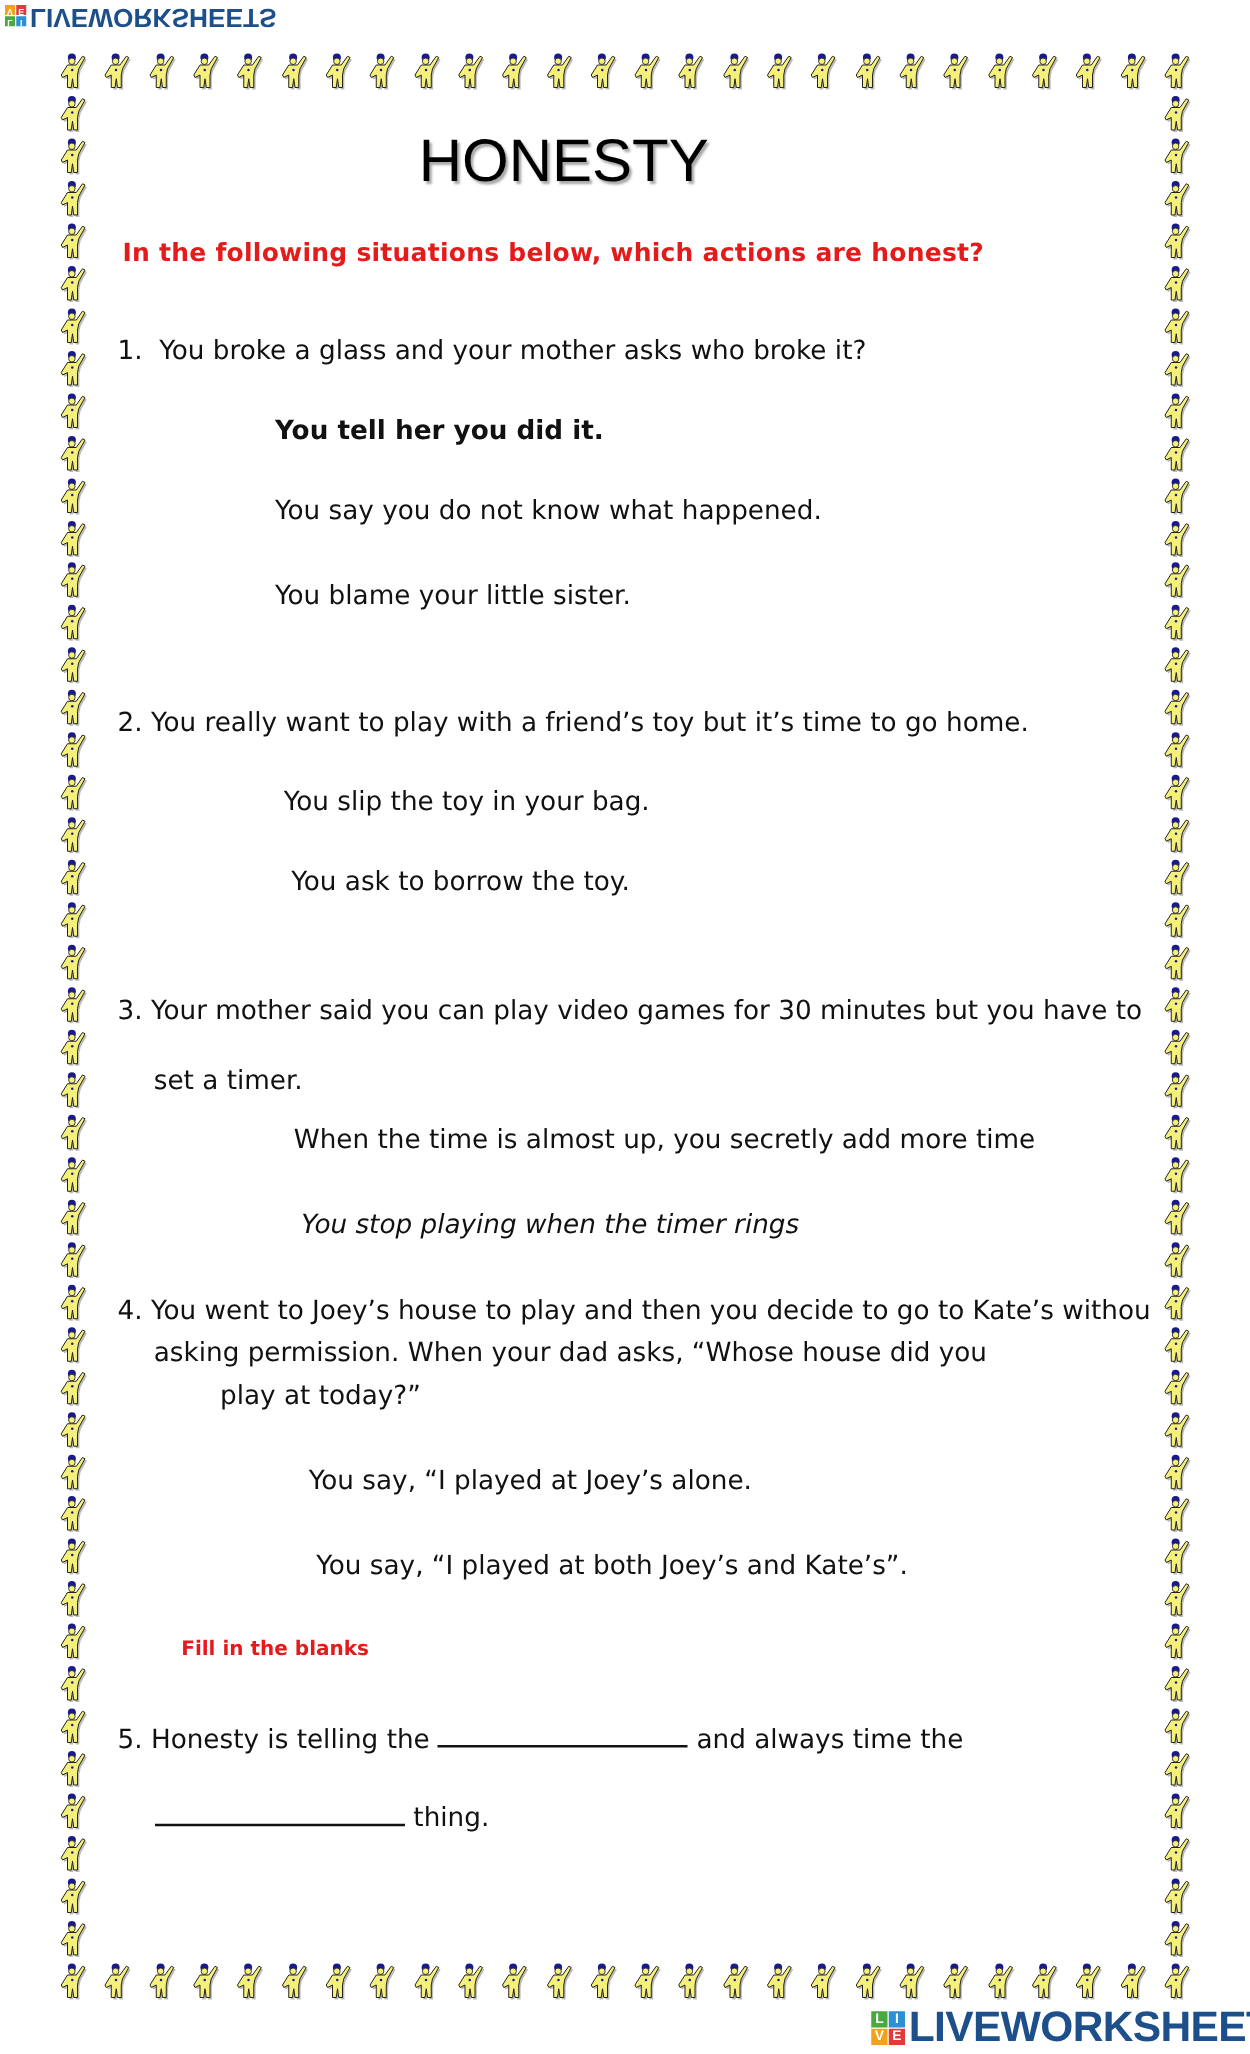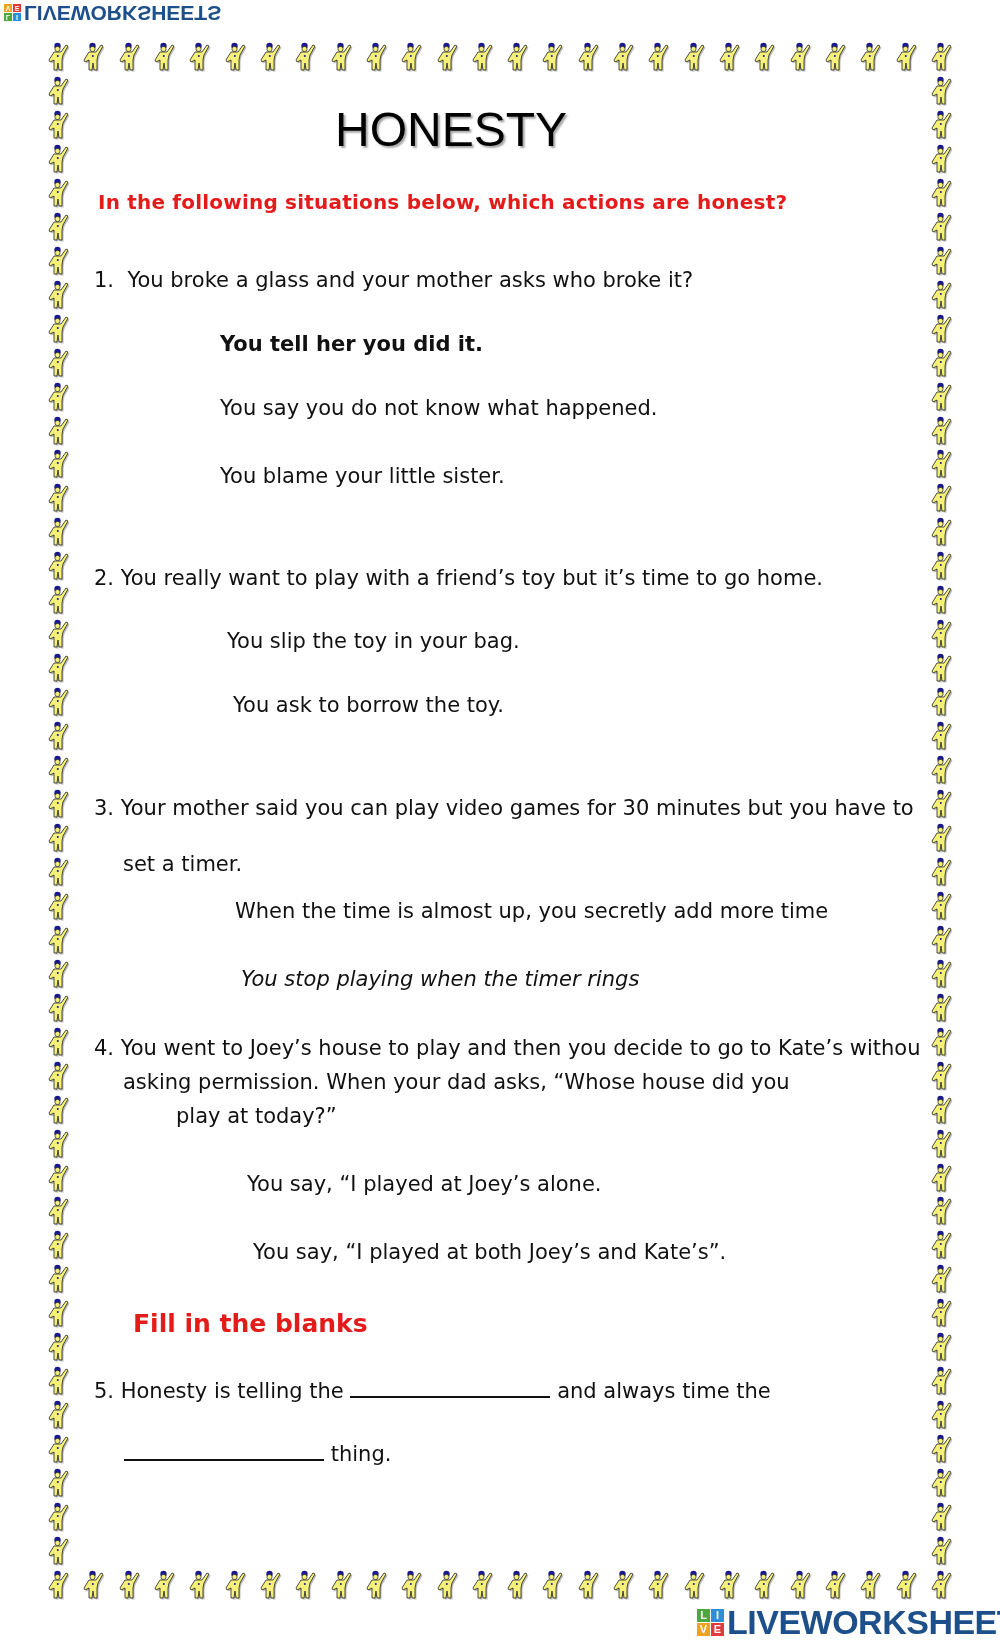--- a/index.html
+++ b/index.html
@@ -1351,21 +1351,21 @@
 
 <div class="abs q" style="left:94px; top:1036px; width:830px; overflow:hidden;">
   <span>4.</span>
   <span>You went to Joey’s house to play and then you decide to go to Kate’s withou</span>
 </div>
 <div class="abs q" style="left:123px; top:1070px;">asking permission. When your dad asks, “Whose house did you</div>
 <div class="abs q" style="left:146px; top:1104px;margin-left:30px;">play at today?”</div>
 <div class="abs q" style="left:247px; top:1172px;">You say, “I played at Joey’s alone.</div>
 <div class="abs q" style="left:253px; top:1240px;">You say, “I played at both Joey’s and Kate’s”.</div>
 
-<div class="abs red" style="left:133px; top:1309px; font-size:25px;">Fill in the blanks</div>
+<div class="abs red" style="left:145px; top:1309px; font-size:16px;">Fill in the blanks</div>
 
 <div class="abs q" style="left:94px; top:1378px;">
   <span>5.</span>
   <span>Honesty is telling the</span>
   <span class="blank" style="width:200px;"></span>
   <span>and always time the</span>
 </div>
 <div class="abs q" style="left:124px; top:1441px;">
   <span class="blank" style="width:200px;"></span>
   <span>thing.</span>

